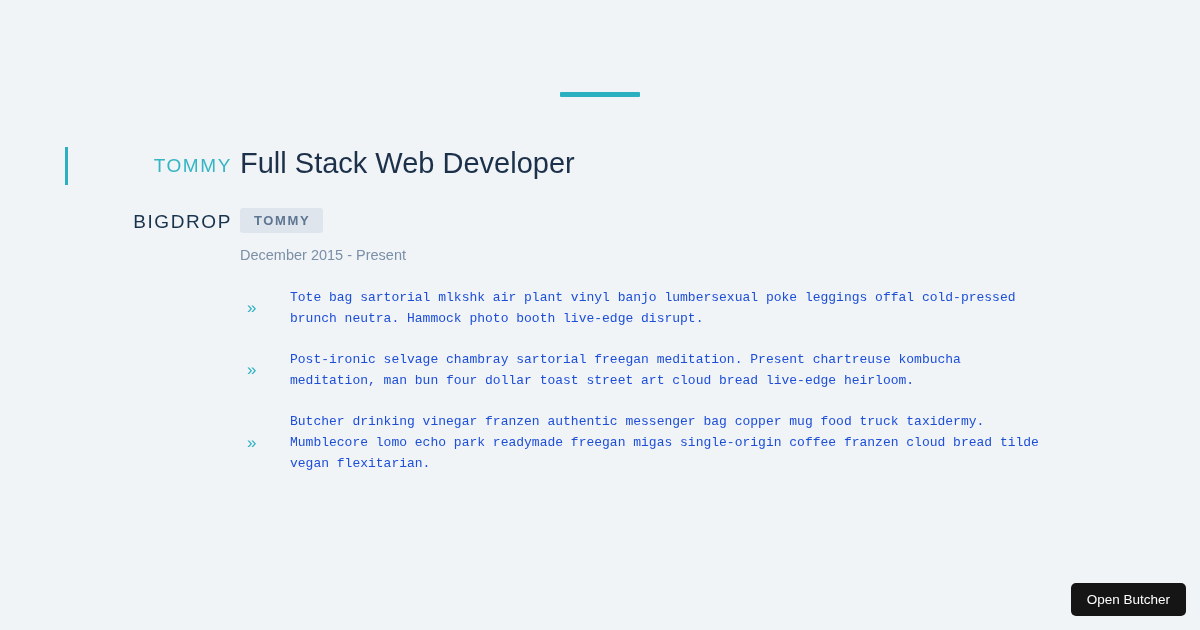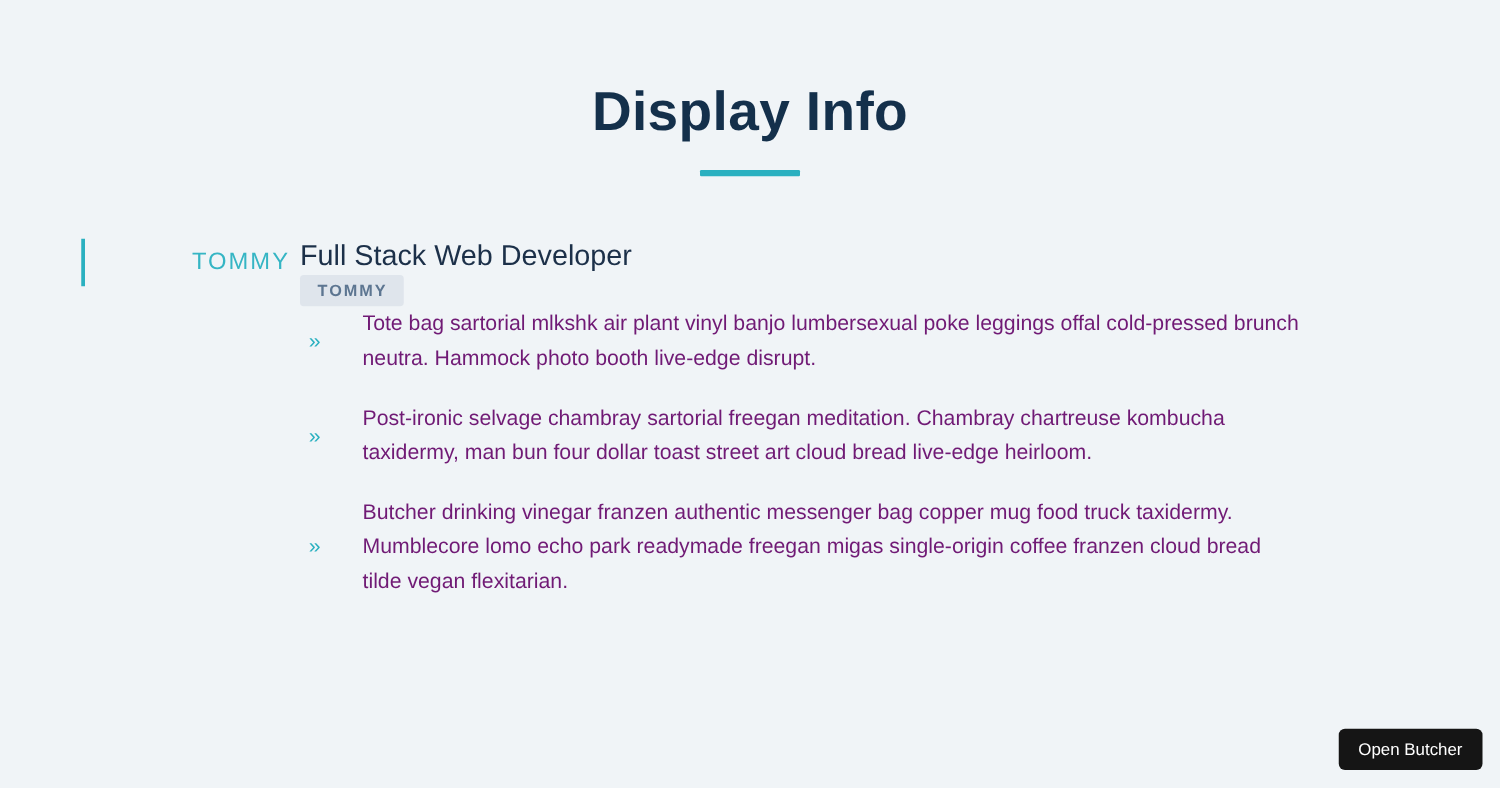--- a/index.html
+++ b/index.html
@@ -70,24 +70,24 @@
     border-left: 3px solid #2ab0c0;
   }
 
   
   .content {
     flex: 1 1 auto;
     padding-right: 60px;
     max-width: 800px;
   }
   .job-title {
-    font-size: 23px;
+    font-size: 29px;
     font-weight: 300;
     color: #1c3049;
-    margin: 0 0 3px 0;
+    margin: 0 0 28px 0;
     line-height: 1.15;
   }
   .badge {
     display: inline-block;
     background: #dfe5ec;
     color: #5d7governance;
     color: #5d7691;
     font-size: 13px;
     font-weight: bold;
     letter-spacing: 1.6px;
@@ -122,23 +122,24 @@
     width: 50px;
     color: #2ab0c0;
     font-size: 17px;
     line-height: 1;
     text-align: left;
     padding-left: 7px;
     box-sizing: border-box;
   }
   .bullet-text {
     flex: 1 1 auto;
-    font-size: 17px;
-    color: #701a75;
+    font-size: 13px;
+    color: #1d4ed8;
     line-height: 1.62;
+    font-family: Liberation Mono, monospace;
   }
 
   
   .open-sandbox {
     position: absolute;
     right: 14px;
     bottom: 14px;
     background: #151515;
     color: #ffffff;
     font-size: 13.5px;
@@ -147,44 +148,47 @@
     cursor: pointer;
     line-height: 1;
     border: none;
     font-family: "Liberation Sans", sans-serif;
   }
 </style>
 </head>
 <body>
 
 <div class="page-header">
-  <h1 class="page-title">Display Info</h1>
   <div class="title-underline"></div>
 </div>
 
 <div class="layout">
 
   <div class="sidebar">
     <div class="tab-item active">
       <span>TOMMY</span>
     </div>
+    <div class="tab-item">
+      <span>BIGDROP</span>
+    </div>
   </div>
 
   <div class="content">
     <h2 class="job-title">Full Stack Web Developer</h2>
     <div class="badge">TOMMY</div>
+    <div class="date-range">December 2015 - Present</div>
 
     <ul class="bullets">
       <li class="bullet-row">
         <span class="bullet-icon">»</span>
         <span class="bullet-text">Tote bag sartorial mlkshk air plant vinyl banjo lumbersexual poke leggings offal cold-pressed brunch neutra. Hammock photo booth live-edge disrupt.</span>
       </li>
       <li class="bullet-row">
         <span class="bullet-icon">»</span>
-        <span class="bullet-text">Post-ironic selvage chambray sartorial freegan meditation. Chambray chartreuse kombucha taxidermy, man bun four dollar toast street art cloud bread live-edge heirloom.</span>
+        <span class="bullet-text">Post-ironic selvage chambray sartorial freegan meditation. Present chartreuse kombucha meditation, man bun four dollar toast street art cloud bread live-edge heirloom.</span>
       </li>
       <li class="bullet-row">
         <span class="bullet-icon">»</span>
         <span class="bullet-text">Butcher drinking vinegar franzen authentic messenger bag copper mug food truck taxidermy. Mumblecore lomo echo park readymade freegan migas single-origin coffee franzen cloud bread tilde vegan flexitarian.</span>
       </li>
     </ul>
   </div>
 
 </div>
 

